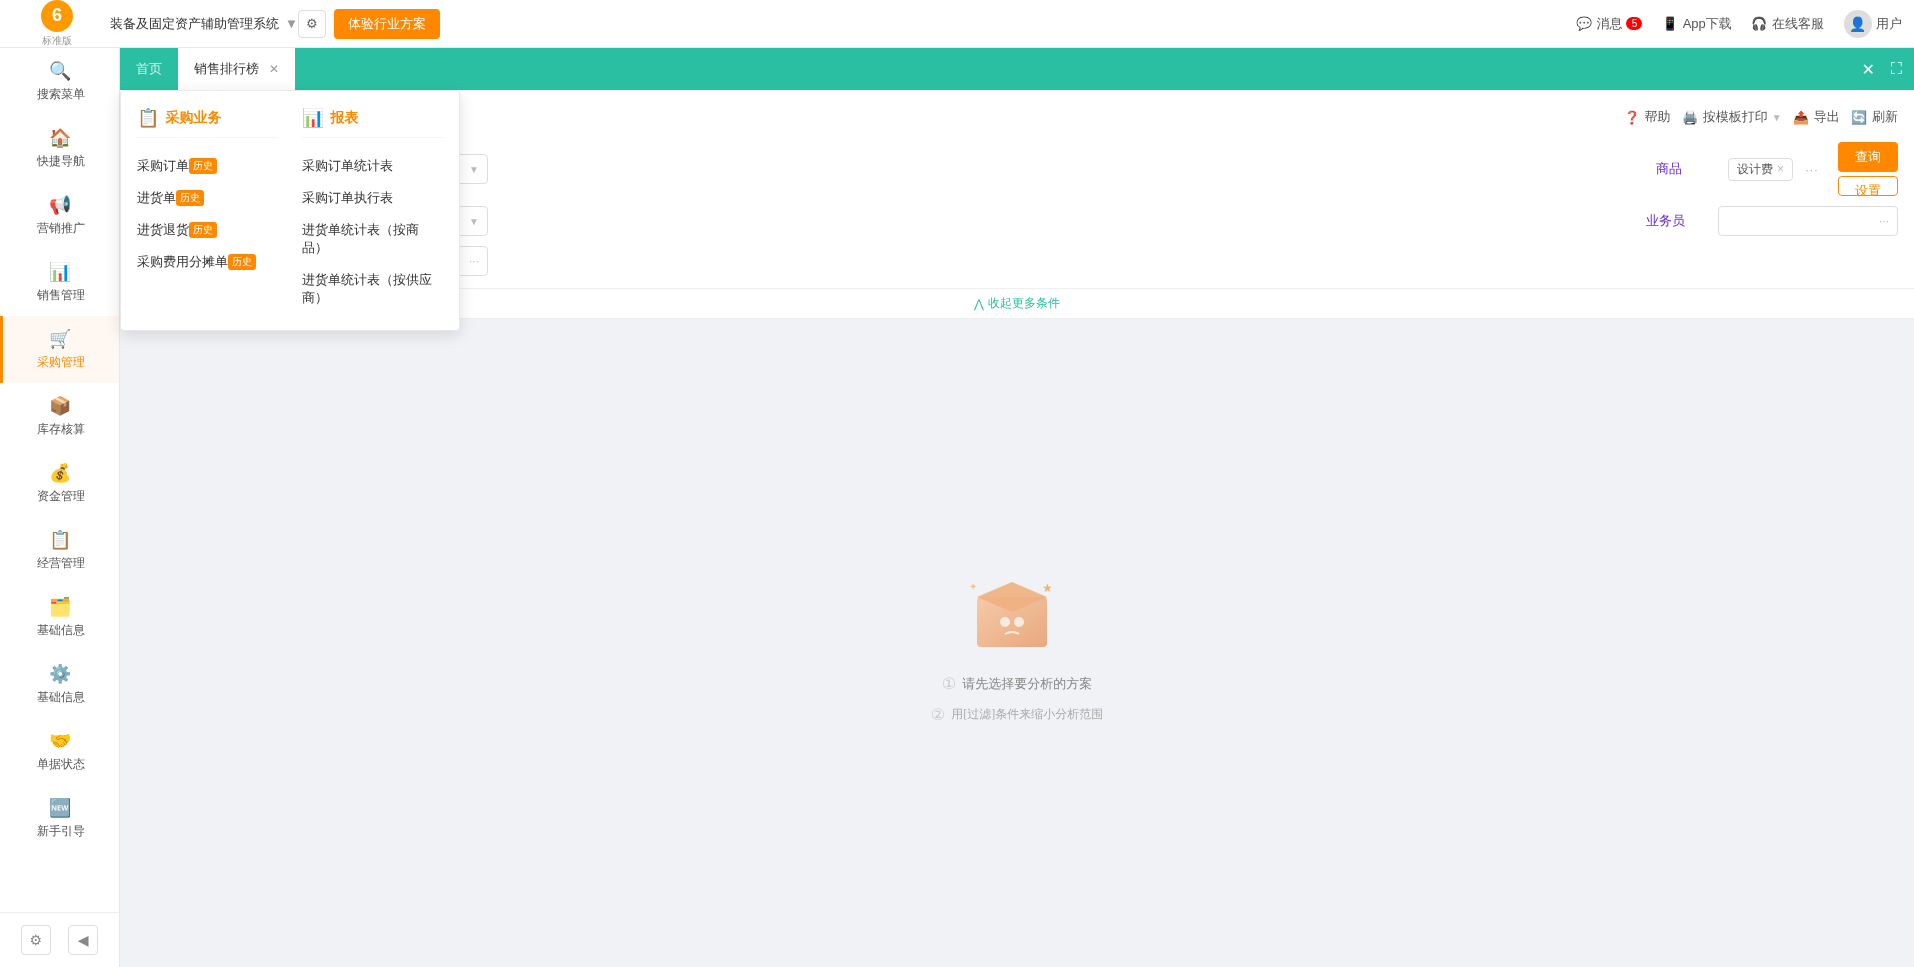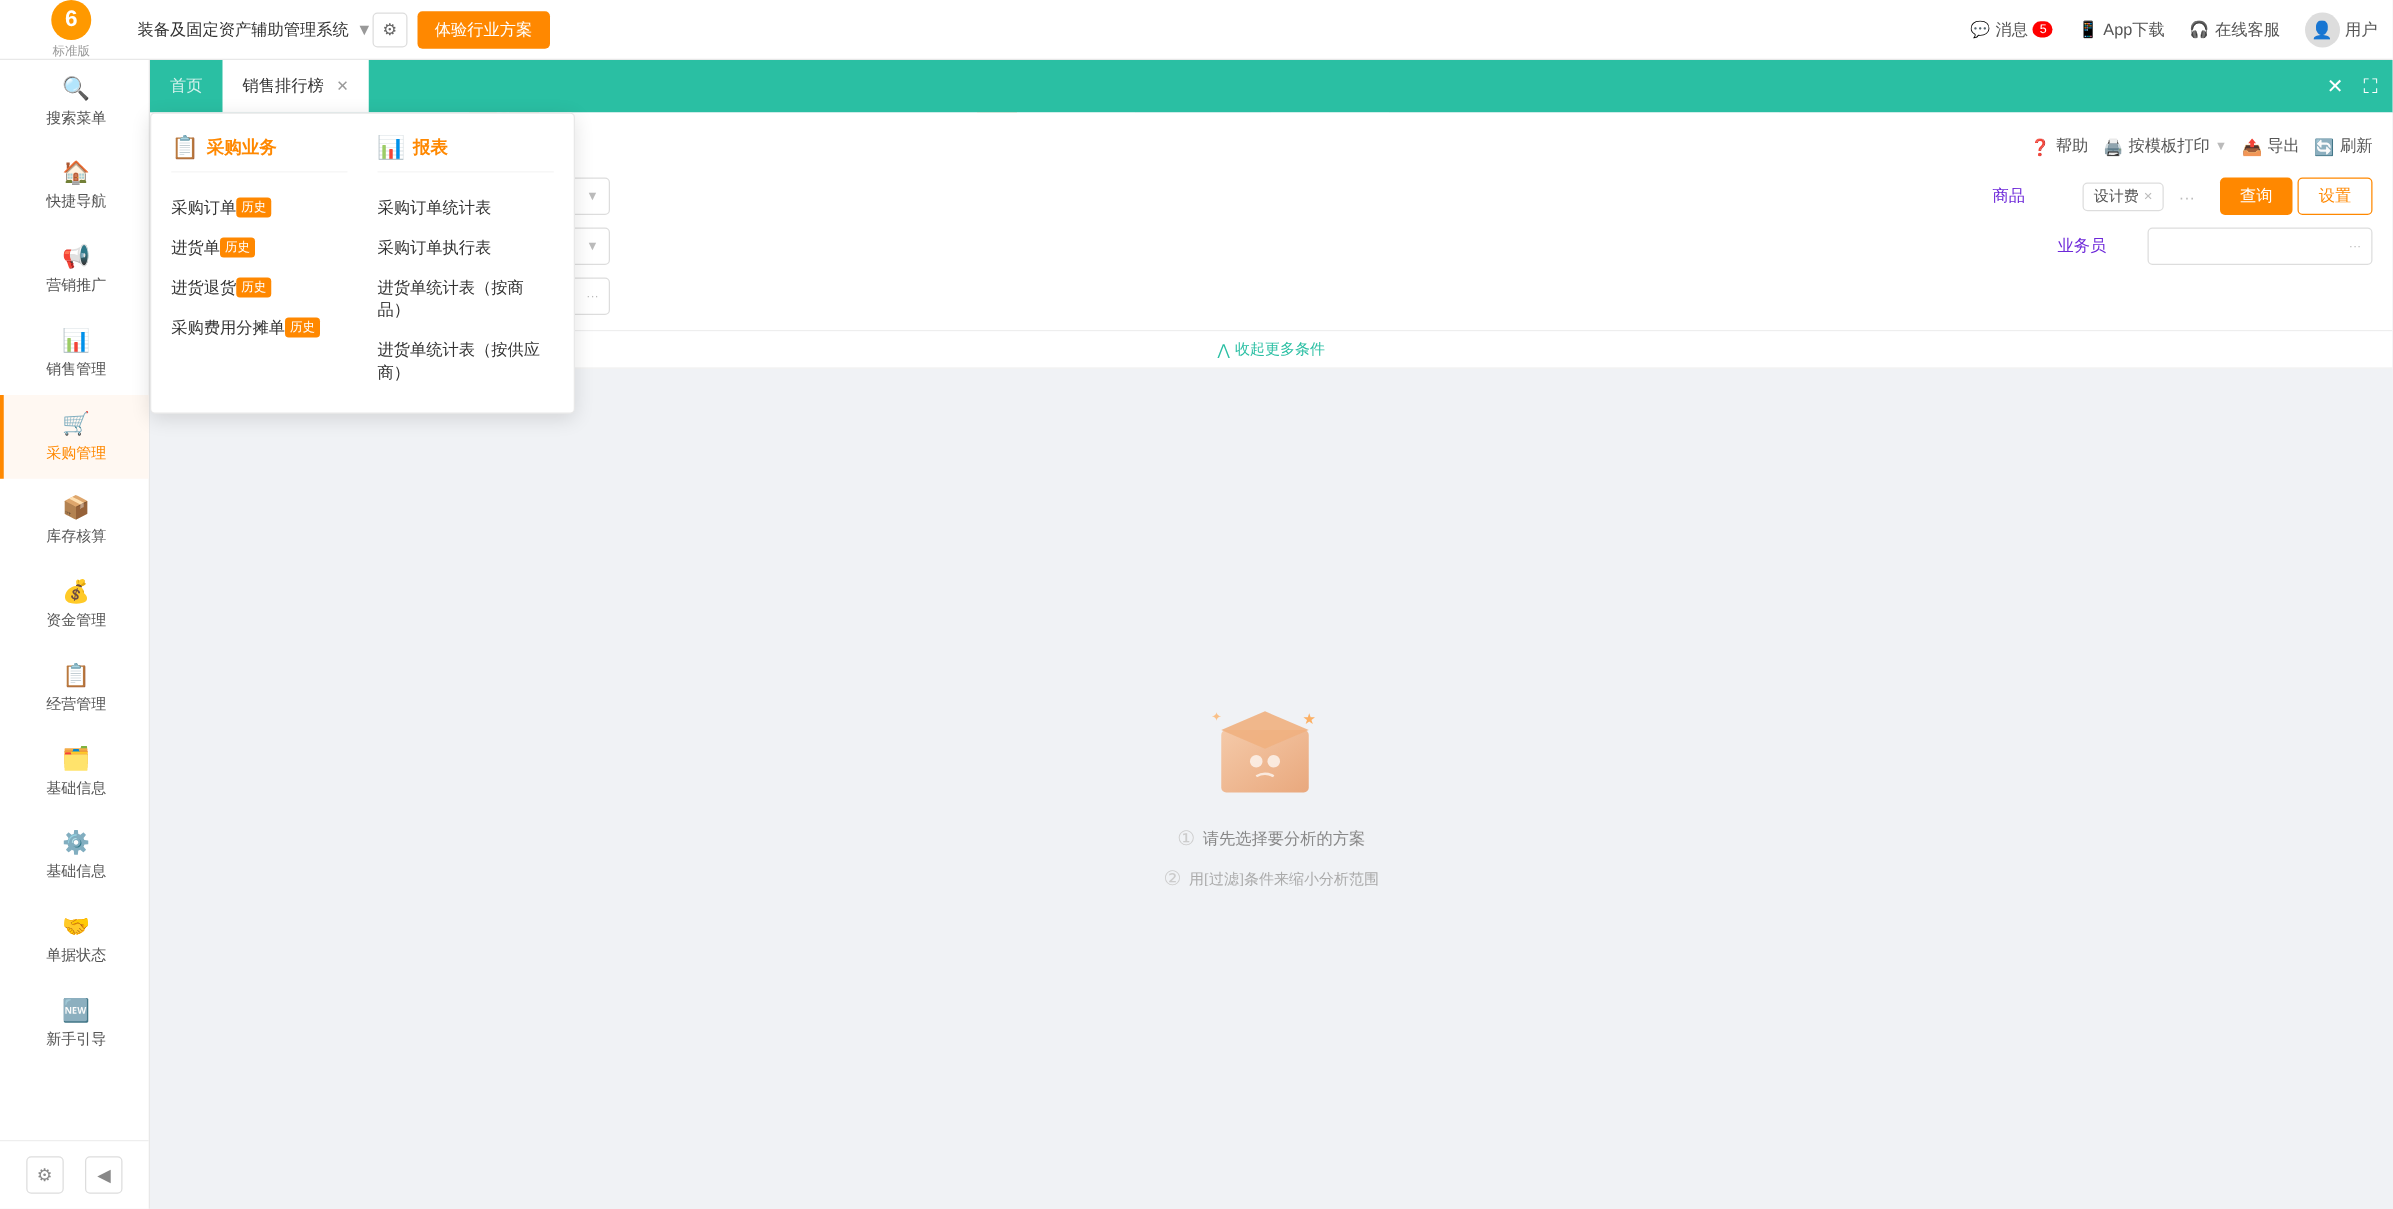--- a/index.html
+++ b/index.html
@@ -186,24 +186,24 @@
     .filter-btn {
       background: #ff8800; color: #fff;
       border: none; border-radius: 4px;
       padding: 5px 16px; cursor: pointer; font-size: 13px;
       height: 30px;
     }
     .filter-btn-outline {
       background: #fff; color: #ff8800;
       border: 1px solid #ff8800; border-radius: 4px;
       padding: 5px 16px; cursor: pointer; font-size: 13px;
-      height: 30px;
+      height: 20px;
     }
     .filter-actions {
-      display: flex; gap: 4px; margin-left: 8px;
+      display: flex; flex-direction: column; gap: 4px; margin-left: 8px;
     }
     .toolbar-right {
       margin-left: auto;
       display: flex; align-items: center; gap: 12px;
     }
     .toolbar-btn {
       display: flex; align-items: center; gap: 4px;
       color: #555; cursor: pointer; font-size: 13px;
     }
     .toolbar-btn .icon { color: #2abfa3; }

